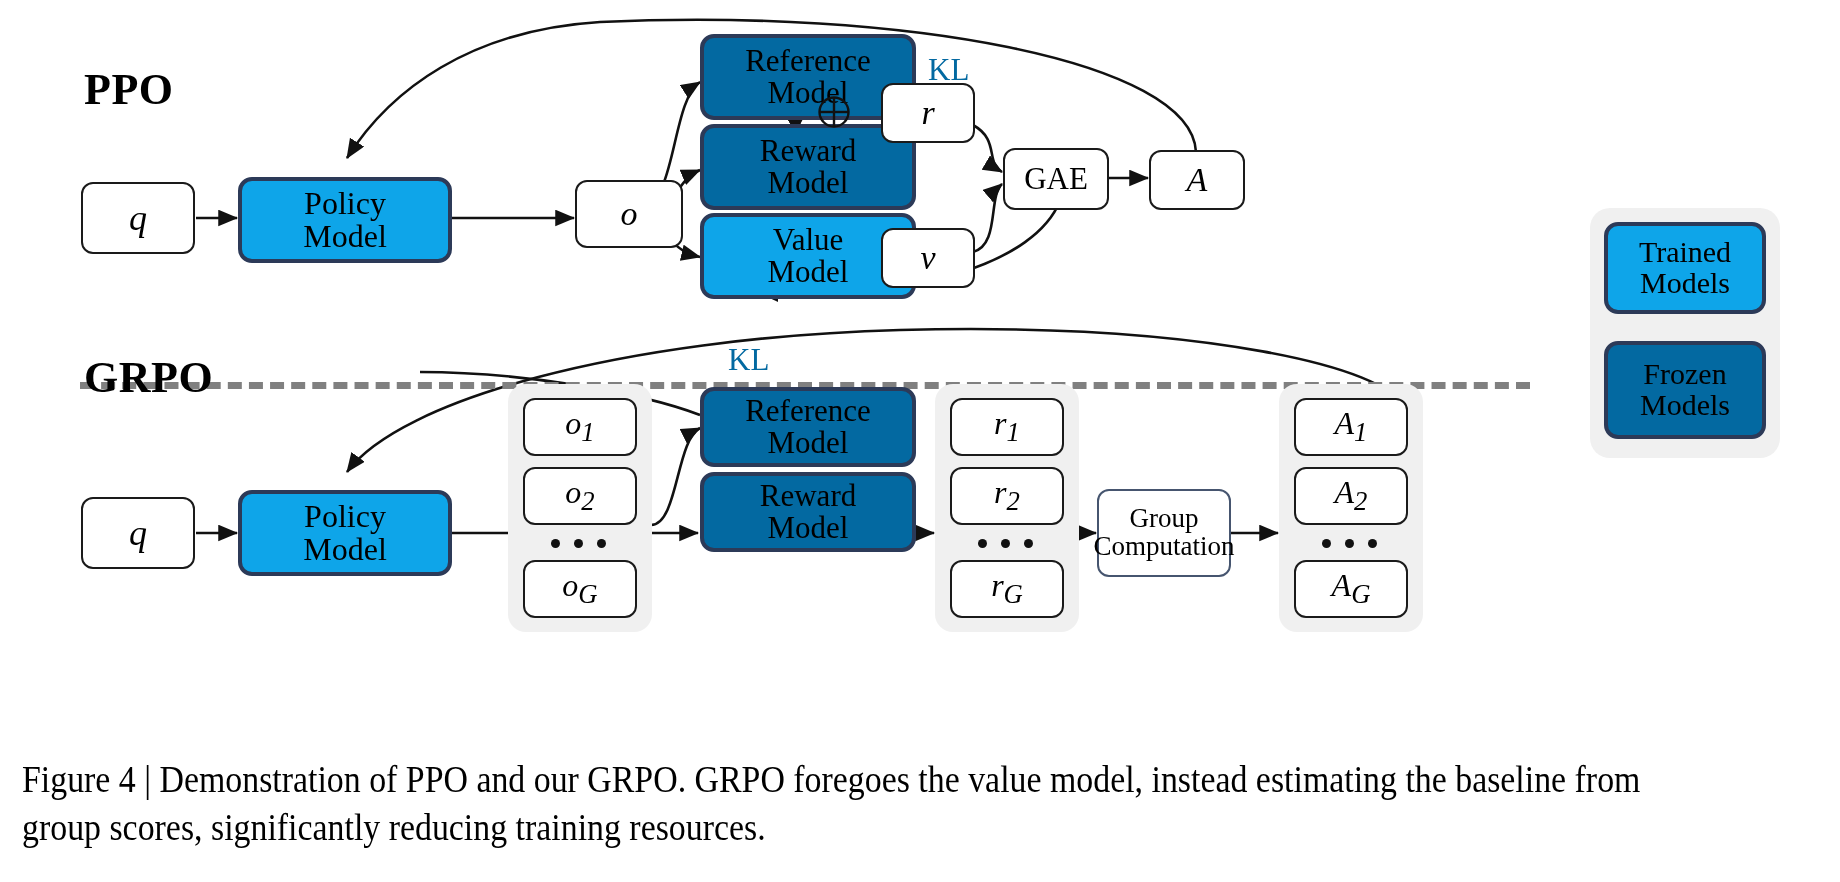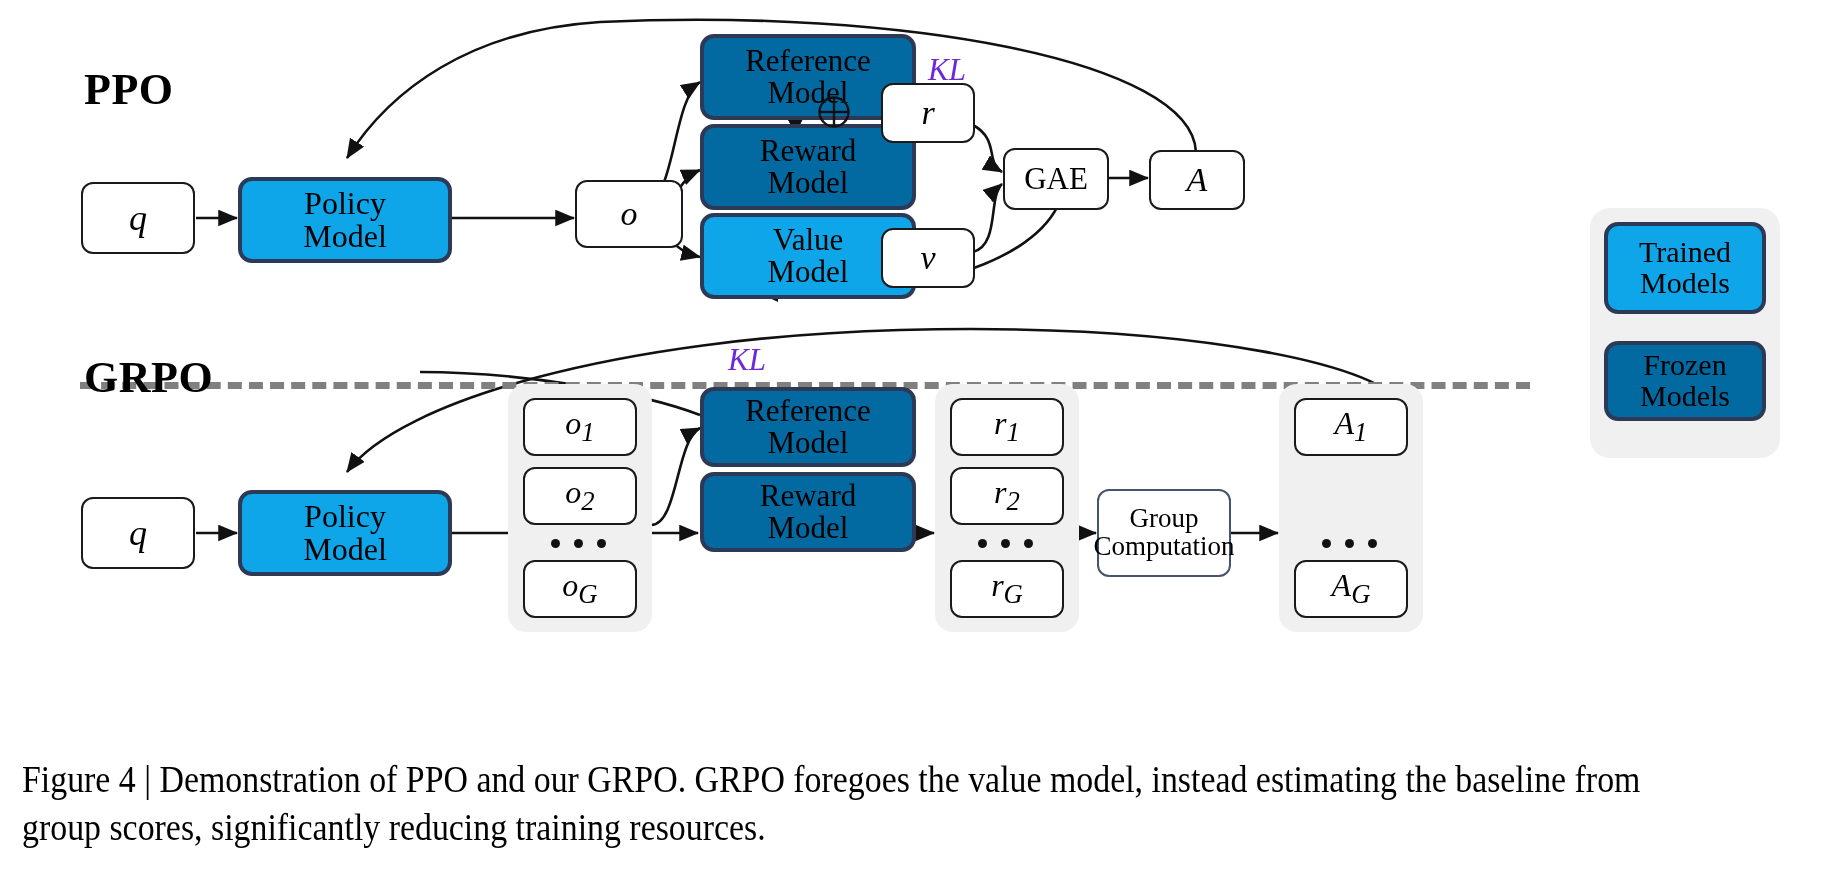--- a/index.html
+++ b/index.html
@@ -23,21 +23,21 @@
   
   .thinblue{background:#fff;border:2px solid #46556f;border-radius:12px;}
 
   .mathi{font-style:italic;}
   .grp-bg{position:absolute;background:#f0f0f0;border-radius:18px;z-index:2;}
 
   .section-title{position:absolute;z-index:4;font-weight:bold;
         font-family:"Liberation Serif","DejaVu Serif",serif;
         letter-spacing:.5px;color:#000;}
 
-  .kl-label{position:absolute;z-index:4;font-style:italic;color:#6d28d9;}
+  .kl-label{position:absolute;z-index:4;color:#0369a1;}
 
   .dots{position:absolute;z-index:3;display:flex;gap:14px;align-items:center;}
   .dots i{width:9px;height:9px;border-radius:50%;background:#111;display:block;}
 
   .oplus{position:absolute;z-index:4;width:38px;height:38px;}
 
   .legend-bg{position:absolute;background:#f0f0f0;border-radius:20px;z-index:2;}
 
   .caption{position:absolute;left:22px;top:756px;width:1800px;z-index:5;
            font-family:"Liberation Serif","DejaVu Serif",serif;
@@ -202,34 +202,37 @@
   </div>
 
   <div class="node plain" style="left:950px;top:560px;width:114px;height:58px;font-size:32px;">
     <span class="mathi"><span>r</span><sub>G</sub></span>
   </div>
 
   <div class="grp-bg" style="left:1279px;top:384px;width:144px;height:248px;"></div>
   <div class="node plain" style="left:1294px;top:398px;width:114px;height:58px;font-size:32px;">
     <span class="mathi"><span>A</span><sub>1</sub></span>
   </div>
+  <div class="node plain" style="left:1294px;top:467px;width:114px;height:58px;font-size:32px;">
+    <span class="mathi"><span>A</span><sub>2</sub></span>
+  </div>
   <div class="dots" style="left:1322px;top:539px;">
     <i></i>
       <i></i>
       <i></i>
   </div>
   <div class="node plain" style="left:1294px;top:560px;width:114px;height:58px;font-size:32px;">
     <span class="mathi"><span>A</span><sub>G</sub></span>
   </div>
 
   <div class="legend-bg" style="left:1590px;top:208px;width:190px;height:250px;"></div>
   <div class="node trained" style="left:1604px;top:222px;width:162px;height:92px;font-size:30px;flex-direction:column;z-index:3;">
     <span>Trained</span>
     <span>Models</span>
   </div>
-  <div class="node frozen" style="left:1604px;top:341px;width:162px;height:80px;font-size:30px;flex-direction:column;z-index:3;">
+  <div class="node frozen" style="left:1604px;top:341px;width:162px;height:98px;font-size:30px;flex-direction:column;z-index:3;">
     <span>Frozen</span>
     <span>Models</span>
   </div>
 
   <div class="caption">Figure 4 | Demonstration of PPO and our GRPO. GRPO foregoes the value model, instead estimating the baseline from group scores, significantly reducing training resources.</div>
 
 </div>
 
 </body></html>

